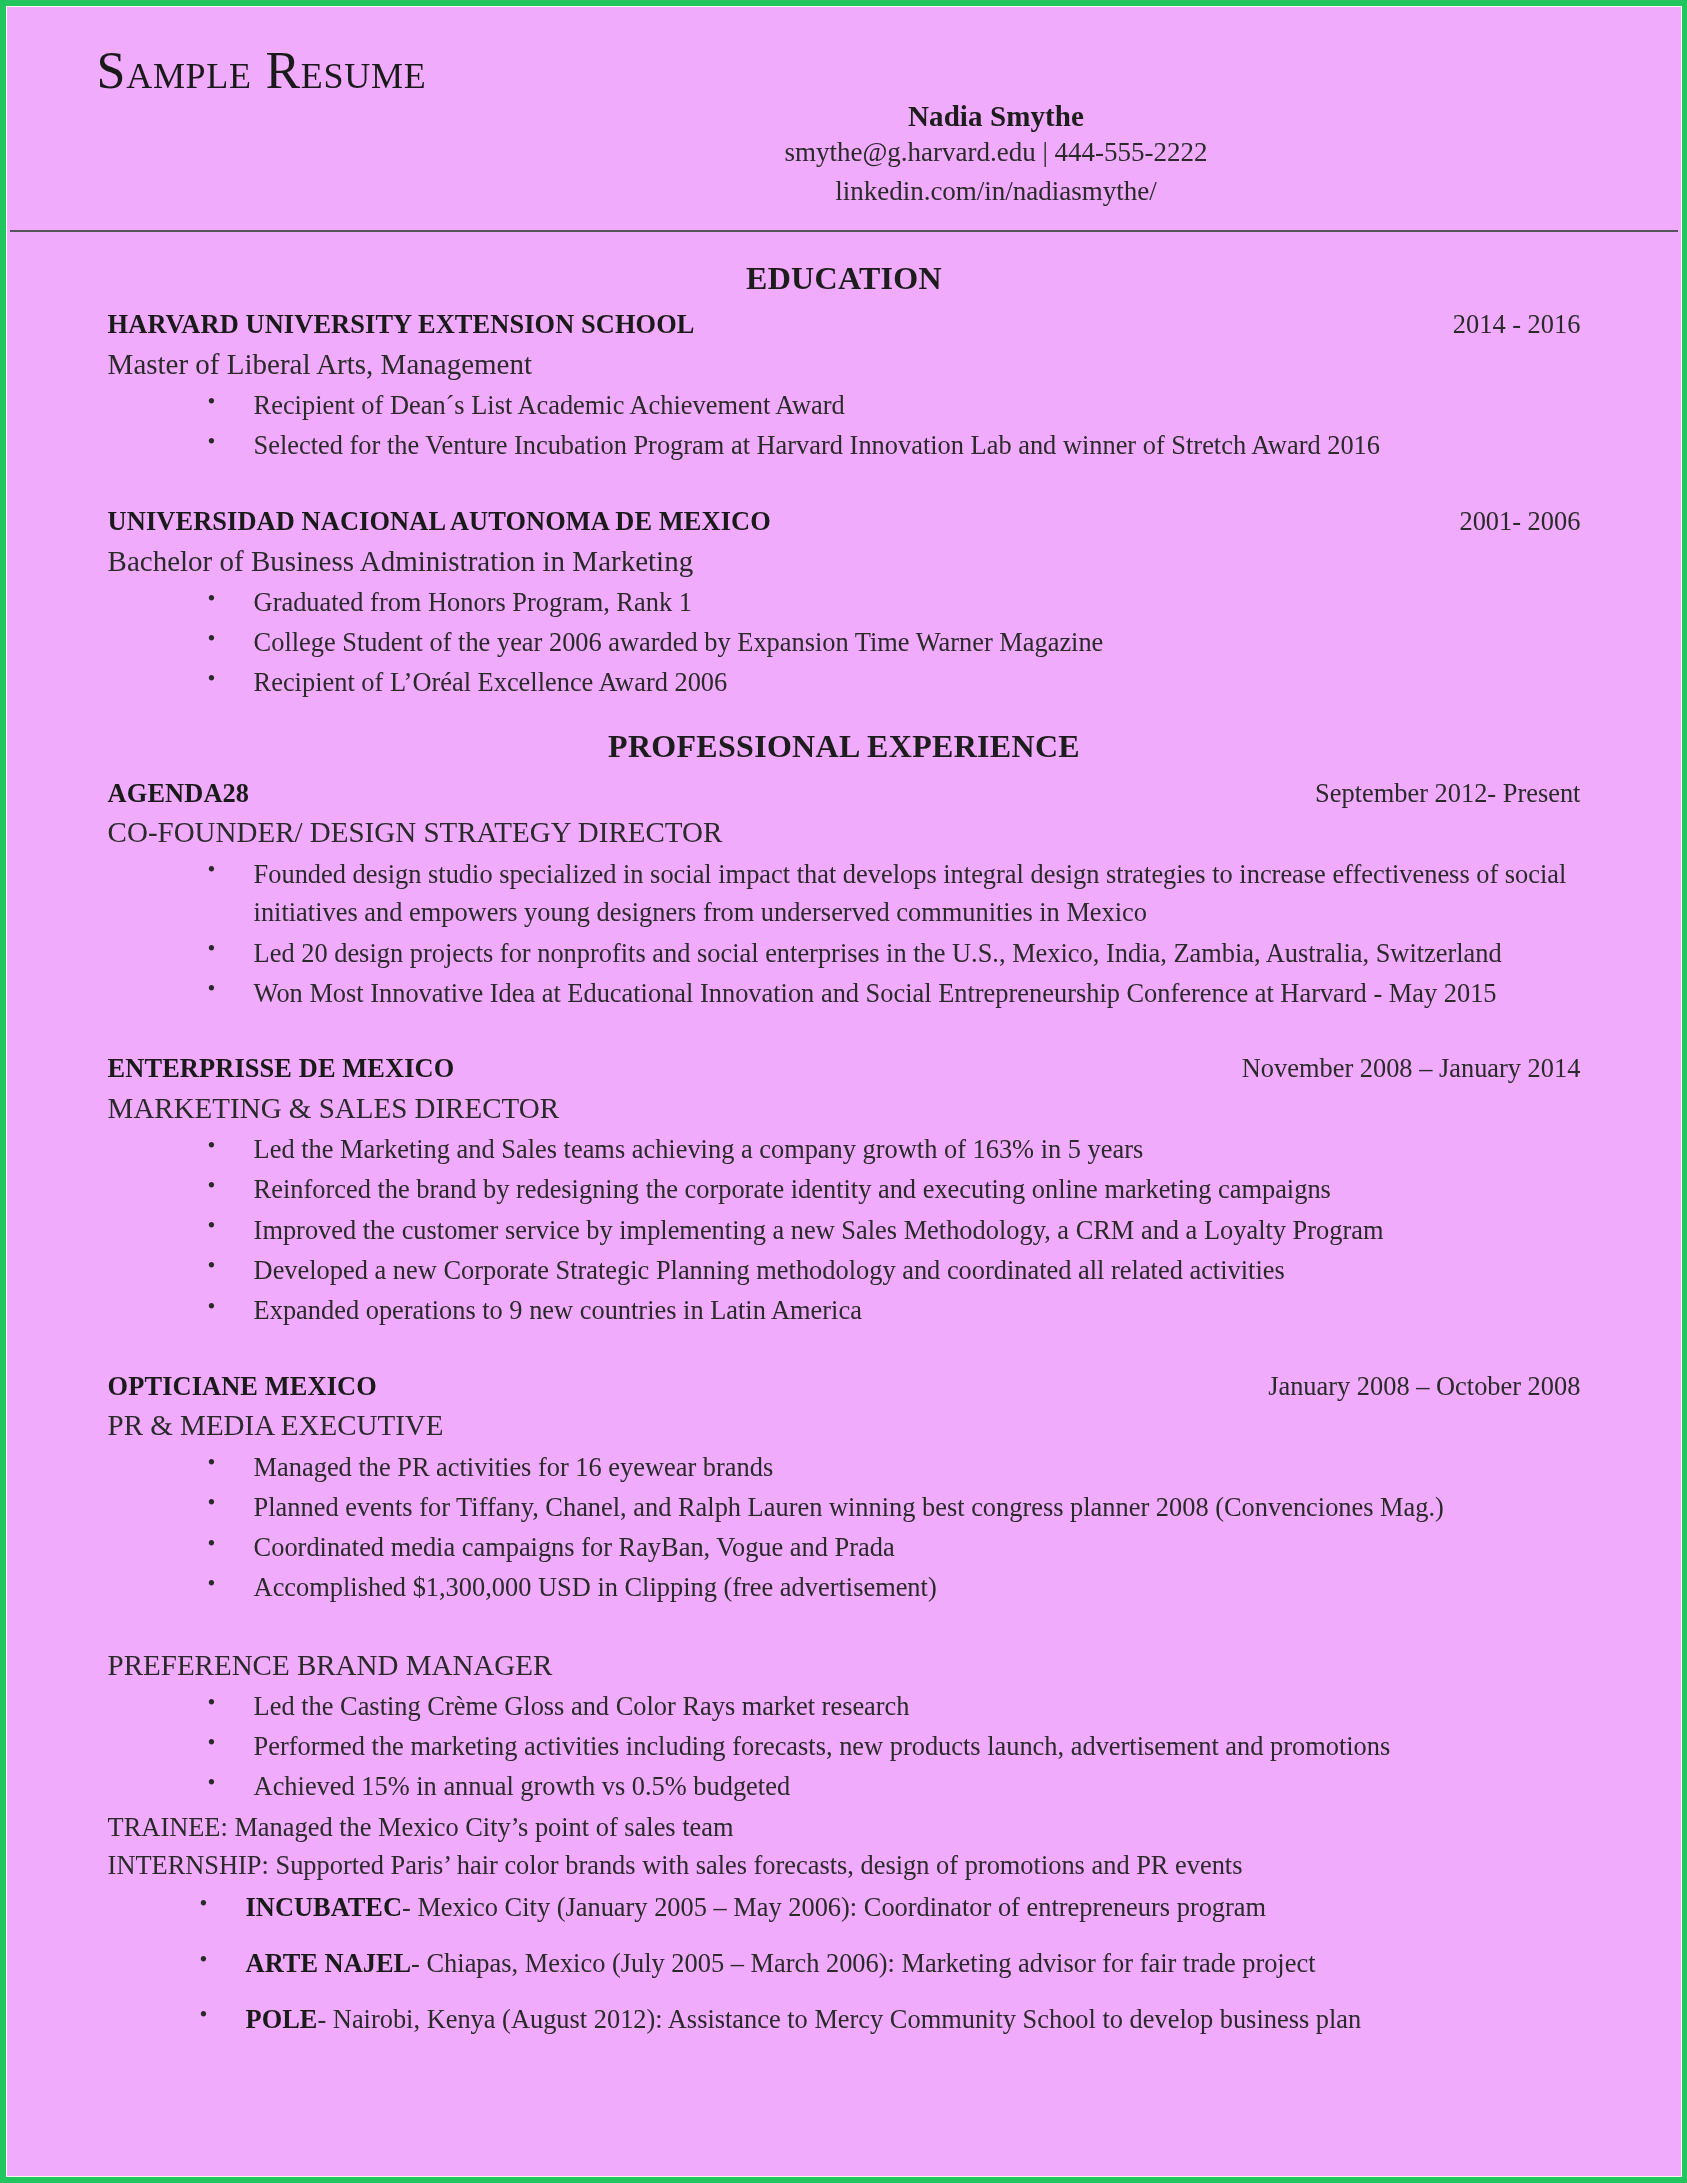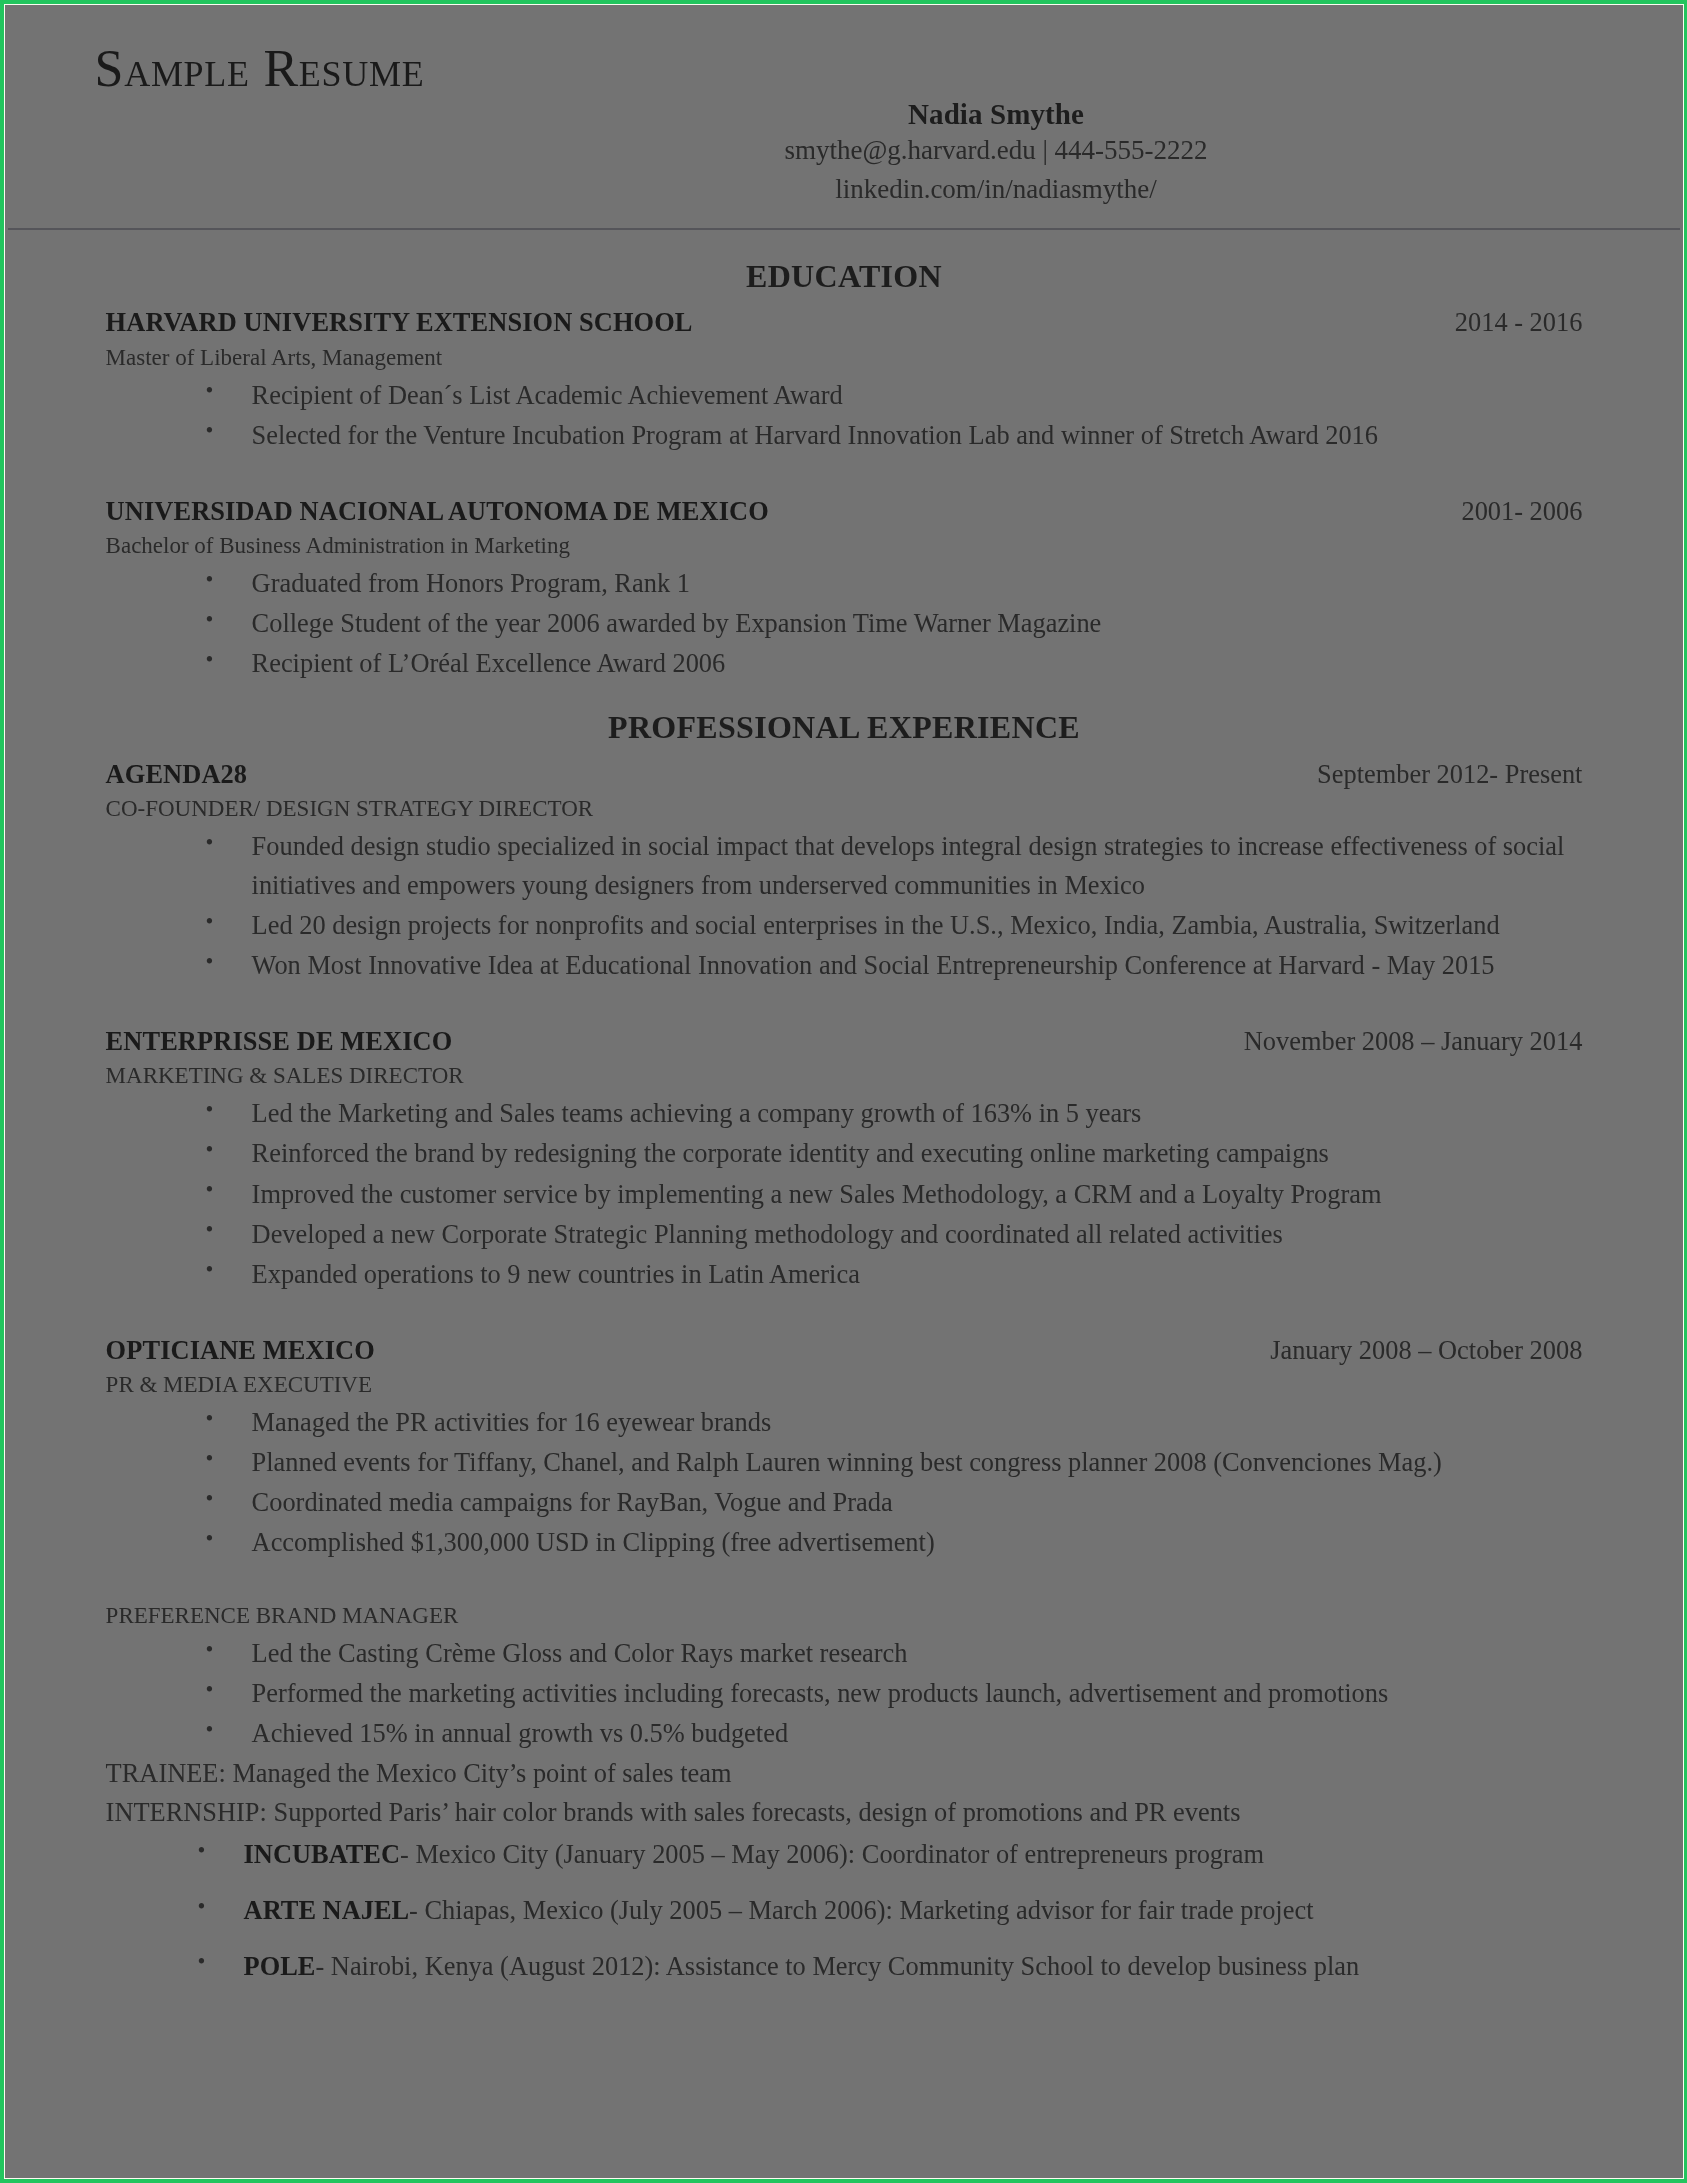--- a/index.html
+++ b/index.html
@@ -14,22 +14,22 @@
     color: #231f20;
     -webkit-font-smoothing: antialiased;
   }
 
   
   .page {
     position: relative;
     box-sizing: border-box;
     width: 1688px;
     height: 2183px;
-    background: #737373;
-    border: 4px solid #22c55e;
+    background: #f0abfc;
+    border: 6px solid #22c55e;
     padding: 0;
     overflow: hidden;
   }
   .page-inner {
     box-sizing: border-box;
     width: 100%;
     height: 100%;
     border: 1.3px solid #fbfbf1;
     padding: 0 2.6px;
   }
@@ -100,21 +100,21 @@
     font-weight: bold;
     letter-spacing: 0.1px;
     color: #1a1a1a;
   }
   .dates {
     font-weight: normal;
     color: #2a2a2a;
     white-space: nowrap;
   }
   .role {
-    font-size: 23px;
+    font-size: 29px;
     line-height: 1.42;
     color: #2a2a2a;
   }
   .plain-line {
     font-size: 26.4px;
     line-height: 1.45;
     color: #2a2a2a;
   }
 
   ul.bullets {

